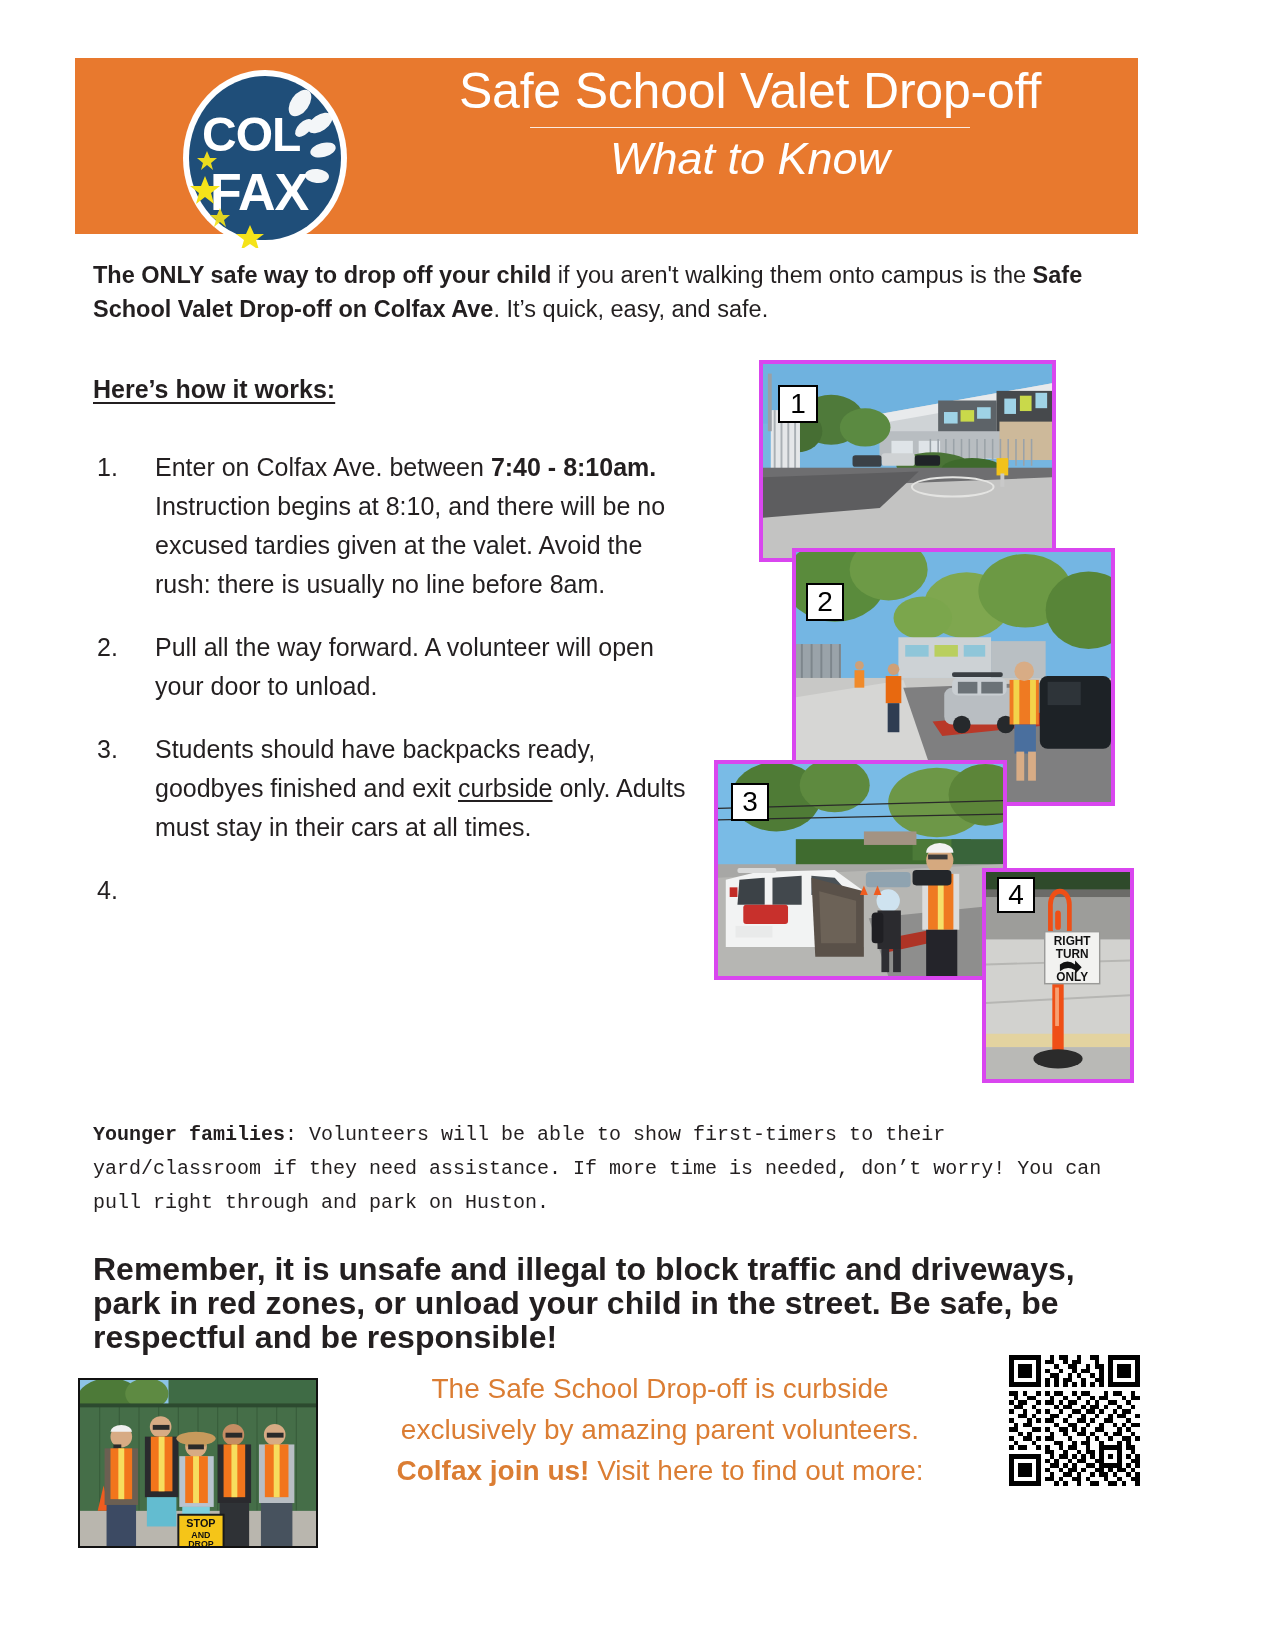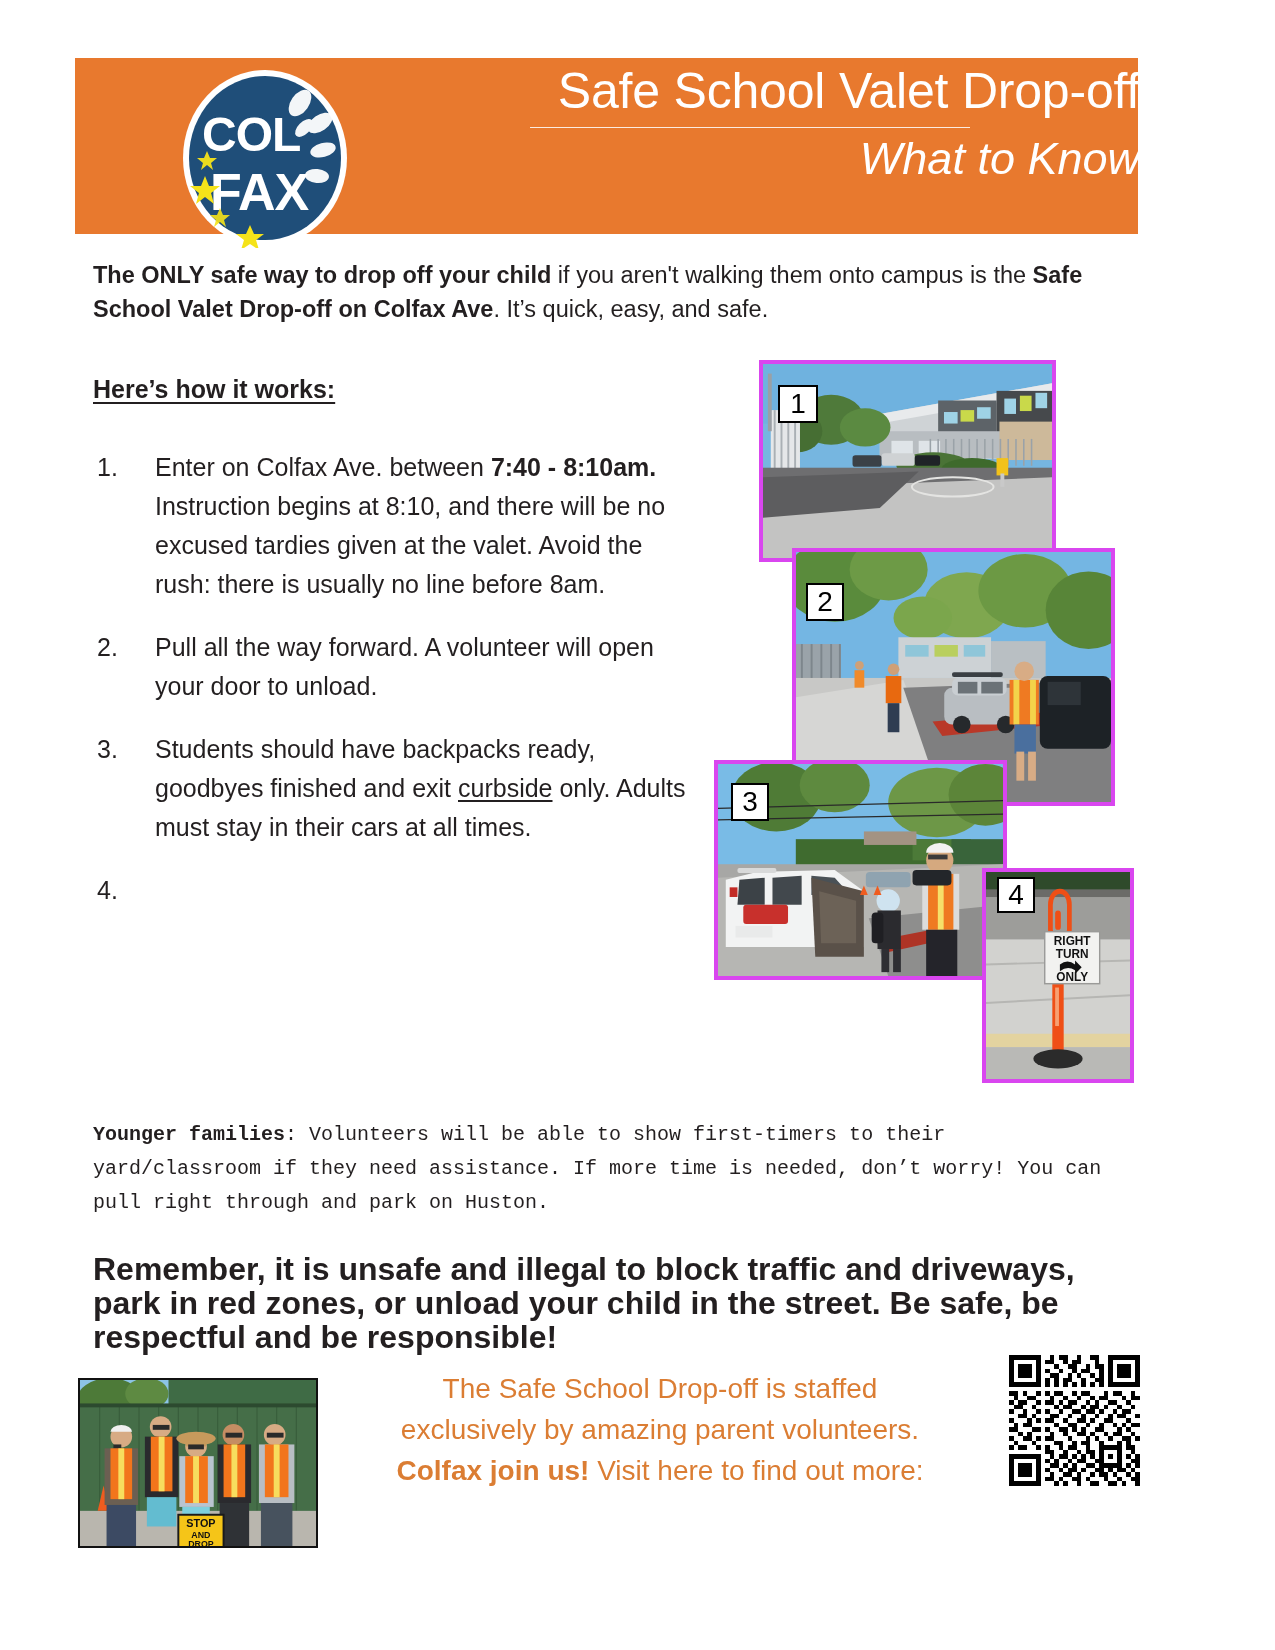--- a/index.html
+++ b/index.html
@@ -23,21 +23,21 @@
     top: 58px;
     width: 1063px;
     height: 176px;
     background: #E8792E;
   }
   .header-title-wrap {
     position: absolute;
     left: 360px;
     top: 62px;
     width: 780px;
-    text-align: right;
+    text-align: center;
     color: #ffffff;
   }
   .header-title {
     font-size: 50px;
     line-height: 58px;
     font-weight: 400;
     letter-spacing: -0.2px;
     white-space: nowrap;
   }
   .header-rule {
@@ -550,21 +550,21 @@
     <rect x="184" y="126" width="32" height="44" fill="#47525e"></rect>
 
     <rect x="100" y="138" width="46" height="34" fill="#f5c518" stroke="#1a1a1a" stroke-width="2"></rect>
     <text x="123" y="151" font-family="'Liberation Sans', sans-serif" font-size="11" font-weight="bold" fill="#111" text-anchor="middle">STOP</text>
     <text x="123" y="162" font-family="'Liberation Sans', sans-serif" font-size="9" font-weight="bold" fill="#111" text-anchor="middle">AND</text>
     <text x="123" y="171" font-family="'Liberation Sans', sans-serif" font-size="9" font-weight="bold" fill="#111" text-anchor="middle">DROP</text>
   </svg>
 </div>
 
 <div class="footer-text">
-  <div>The Safe School Drop-off is staffed</div>
+  <div>The Safe School Drop-off is curbside</div>
   <div>exclusively by amazing parent volunteers.</div>
   <div><span class="join">Colfax join us!</span><span> Visit here to find out more:</span></div>
 </div>
 
 <div class="qr">
   <svg viewBox="0 0 29 29" shape-rendering="crispEdges" width="131" height="131" xmlns="http://www.w3.org/2000/svg">
     <rect width="29" height="29" fill="#ffffff"></rect>
     <g fill="#000000">
 
       <rect x="0" y="0" width="7" height="1"></rect>

